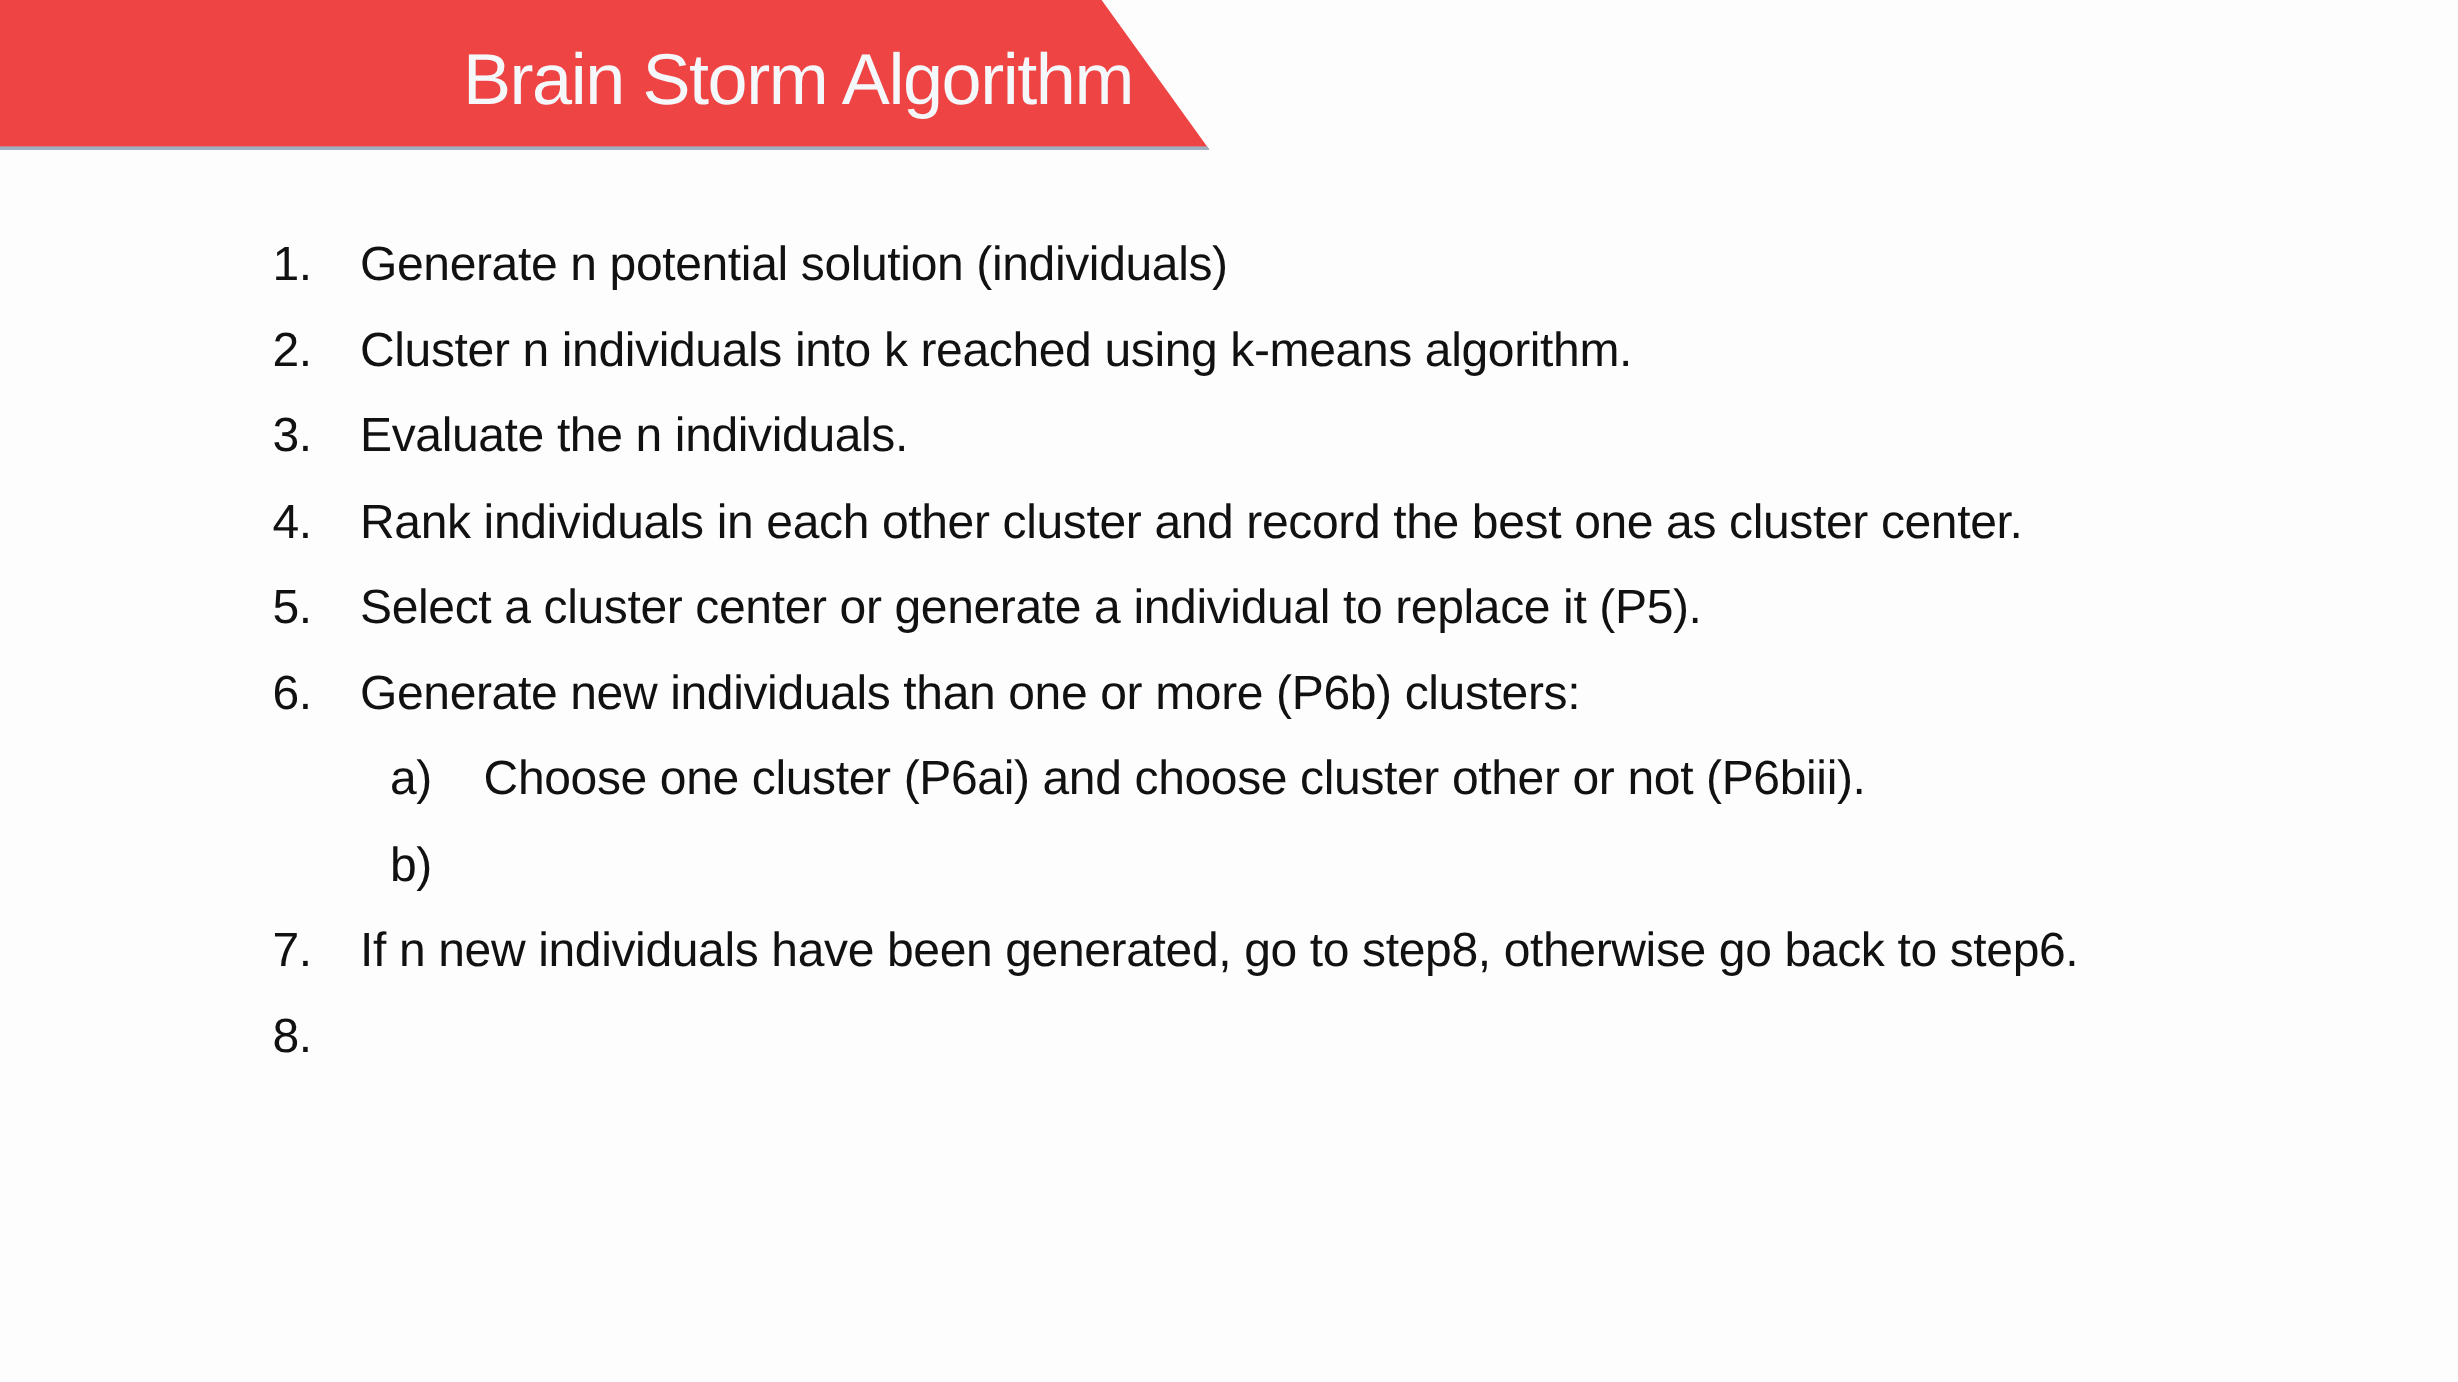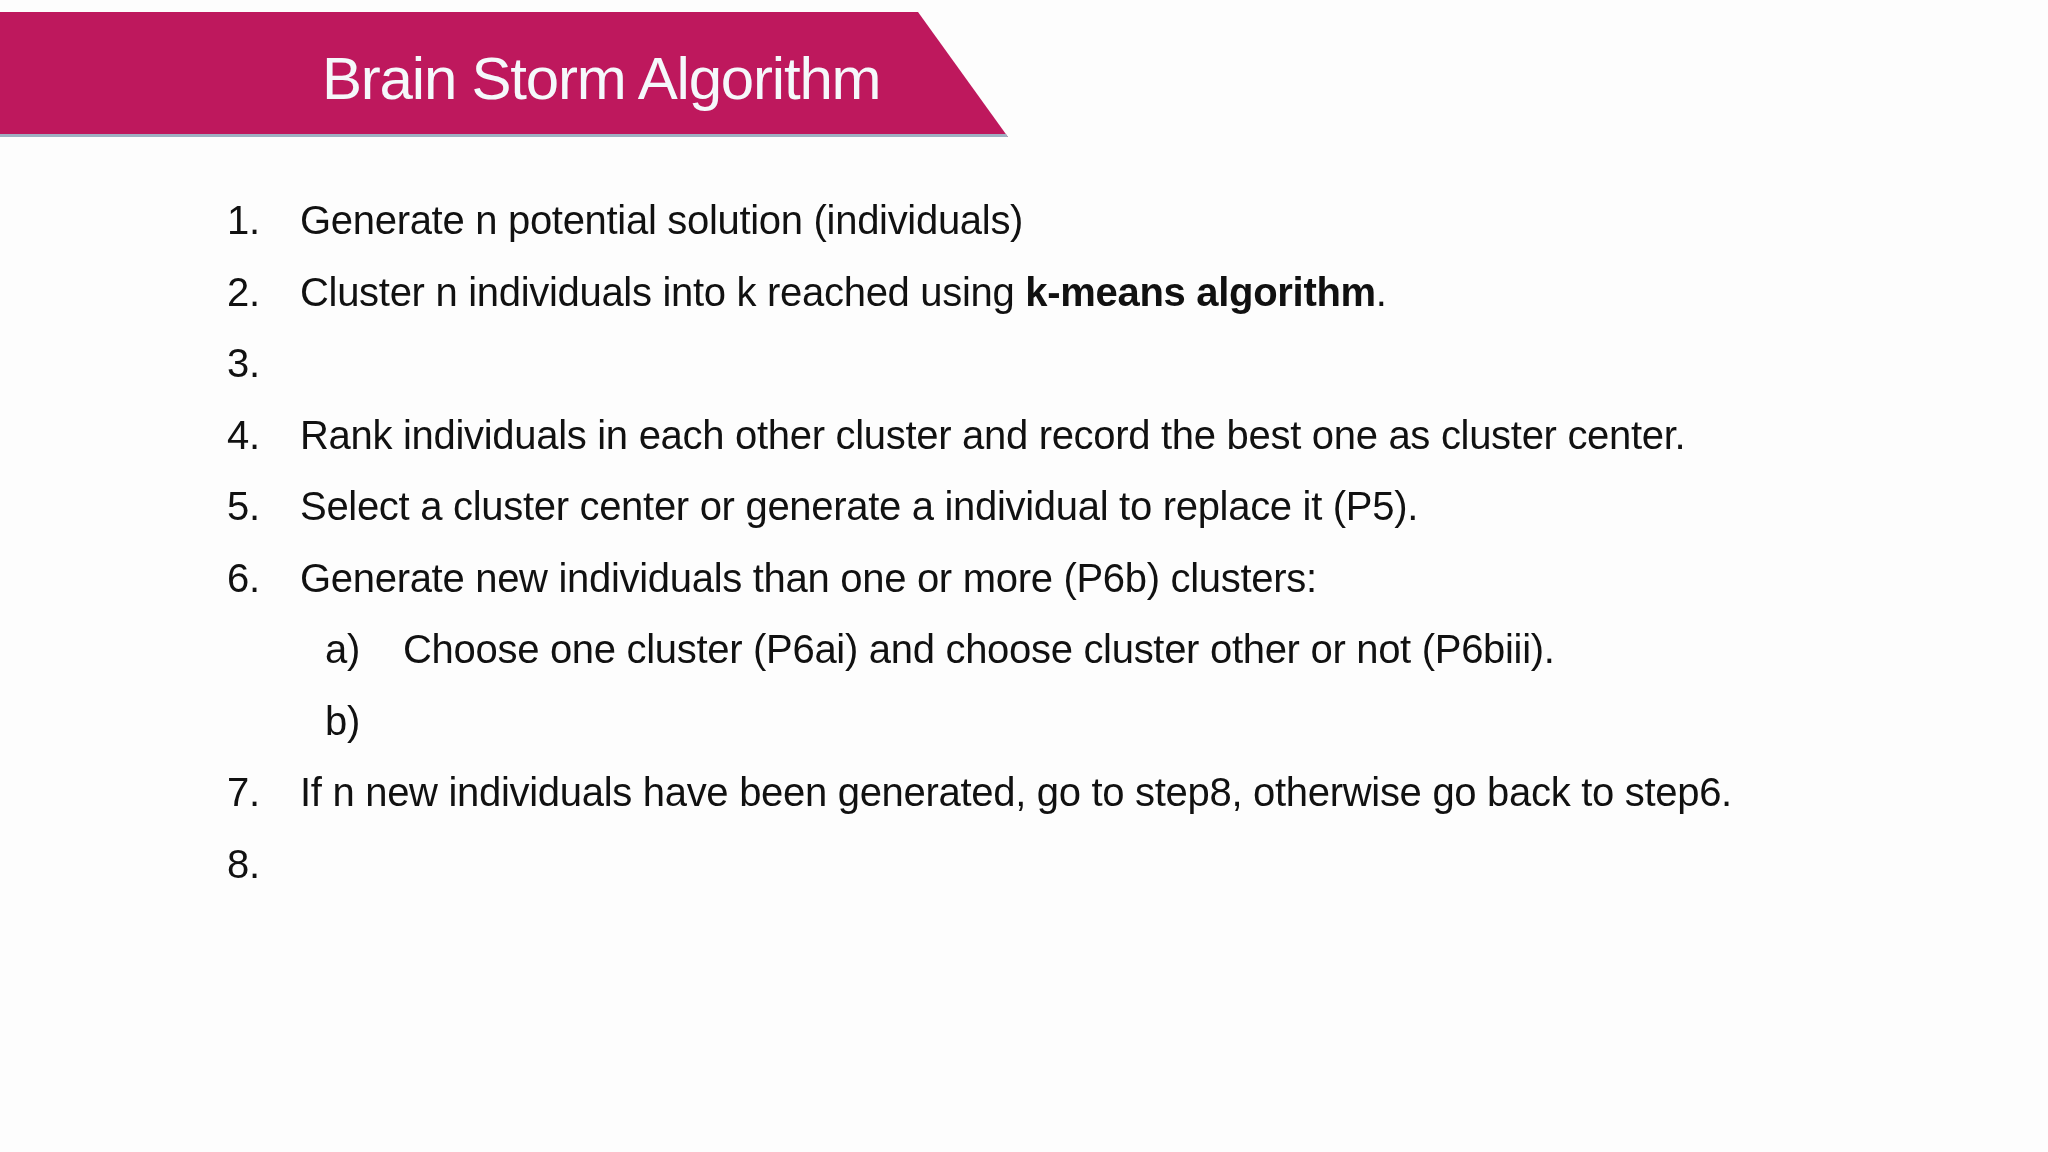--- a/index.html
+++ b/index.html
@@ -14,28 +14,29 @@
     overflow: hidden;
     position: relative;
   }
   .slide {
     position: absolute;
     inset: 0;
   }
   
   .banner {
     position: absolute;
-    top: 12px;
+    top: 0;
     left: 0;
     width: 1008px;
     height: 125px;
-    background: #be185d;
+    background: #ef4444;
     clip-path: polygon(0 0, 918px 0, 100% 100%, 0 100%);
     display: flex;
     align-items: center;
+    justify-content: center;
   }
   .banner::after {
     content: "";
     position: absolute;
     left: 0;
     bottom: 0;
     width: 100%;
     height: 3px;
     background: #9fb0c2;
   }
@@ -65,21 +66,21 @@
     width: 73px;
     flex: none;
   }
   .row.sub {
     padding-left: 98px;
   }
   .row.sub .marker {
     width: 78px;
   }
   .row-text b {
-    font-weight: bold;
+    font-weight: normal;
   }
 </style>
 </head>
 <body>
 
 <div class="slide">
 
   <div class="banner">
     <span class="title">Brain Storm Algorithm</span>
   </div>
@@ -91,20 +92,21 @@
       <span class="row-text">Generate n potential solution (individuals)</span>
     </div>
 
     <div class="row">
       <span class="marker">2.</span>
       <span class="row-text"><span>Cluster n individuals into k reached using </span><b>k-means algorithm</b><span>.</span></span>
     </div>
 
     <div class="row">
       <span class="marker">3.</span>
+      <span class="row-text">Evaluate the n individuals.</span>
     </div>
 
     <div class="row">
       <span class="marker">4.</span>
       <span class="row-text">Rank individuals in each other cluster and record the best one as cluster center.</span>
     </div>
 
     <div class="row">
       <span class="marker">5.</span>
       <span class="row-text">Select a cluster center or generate a individual to replace it (P5).</span>

